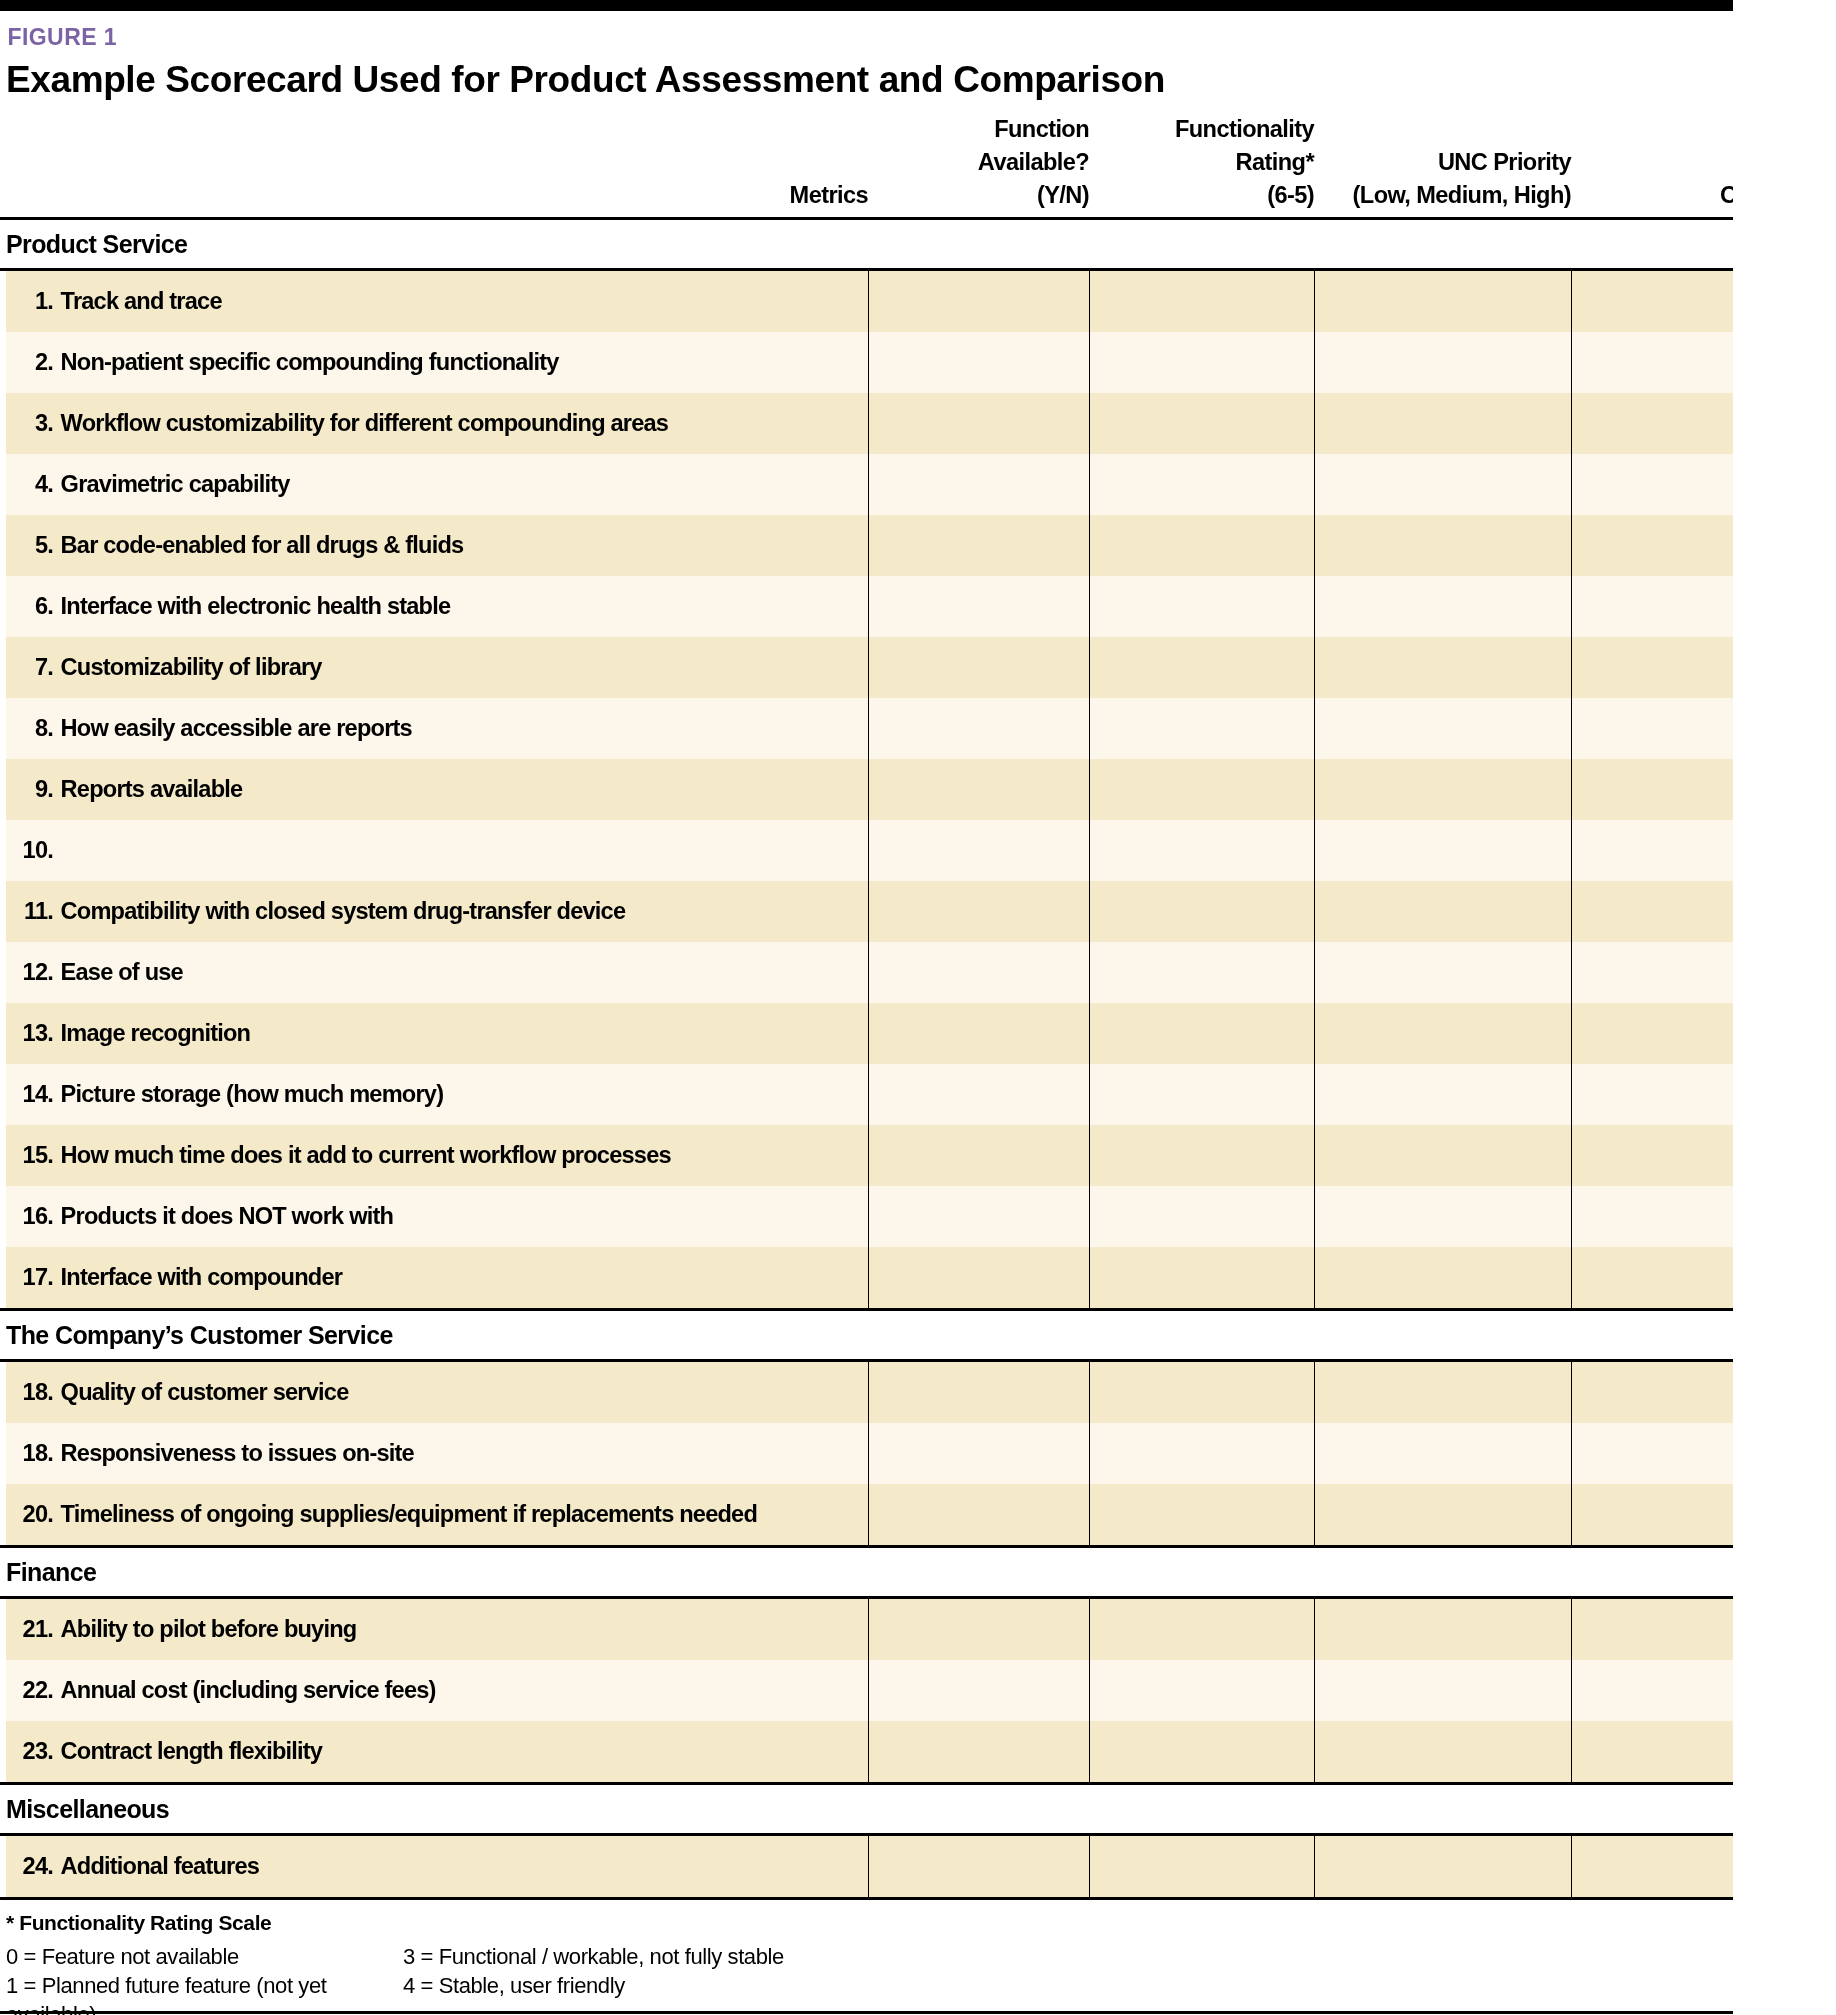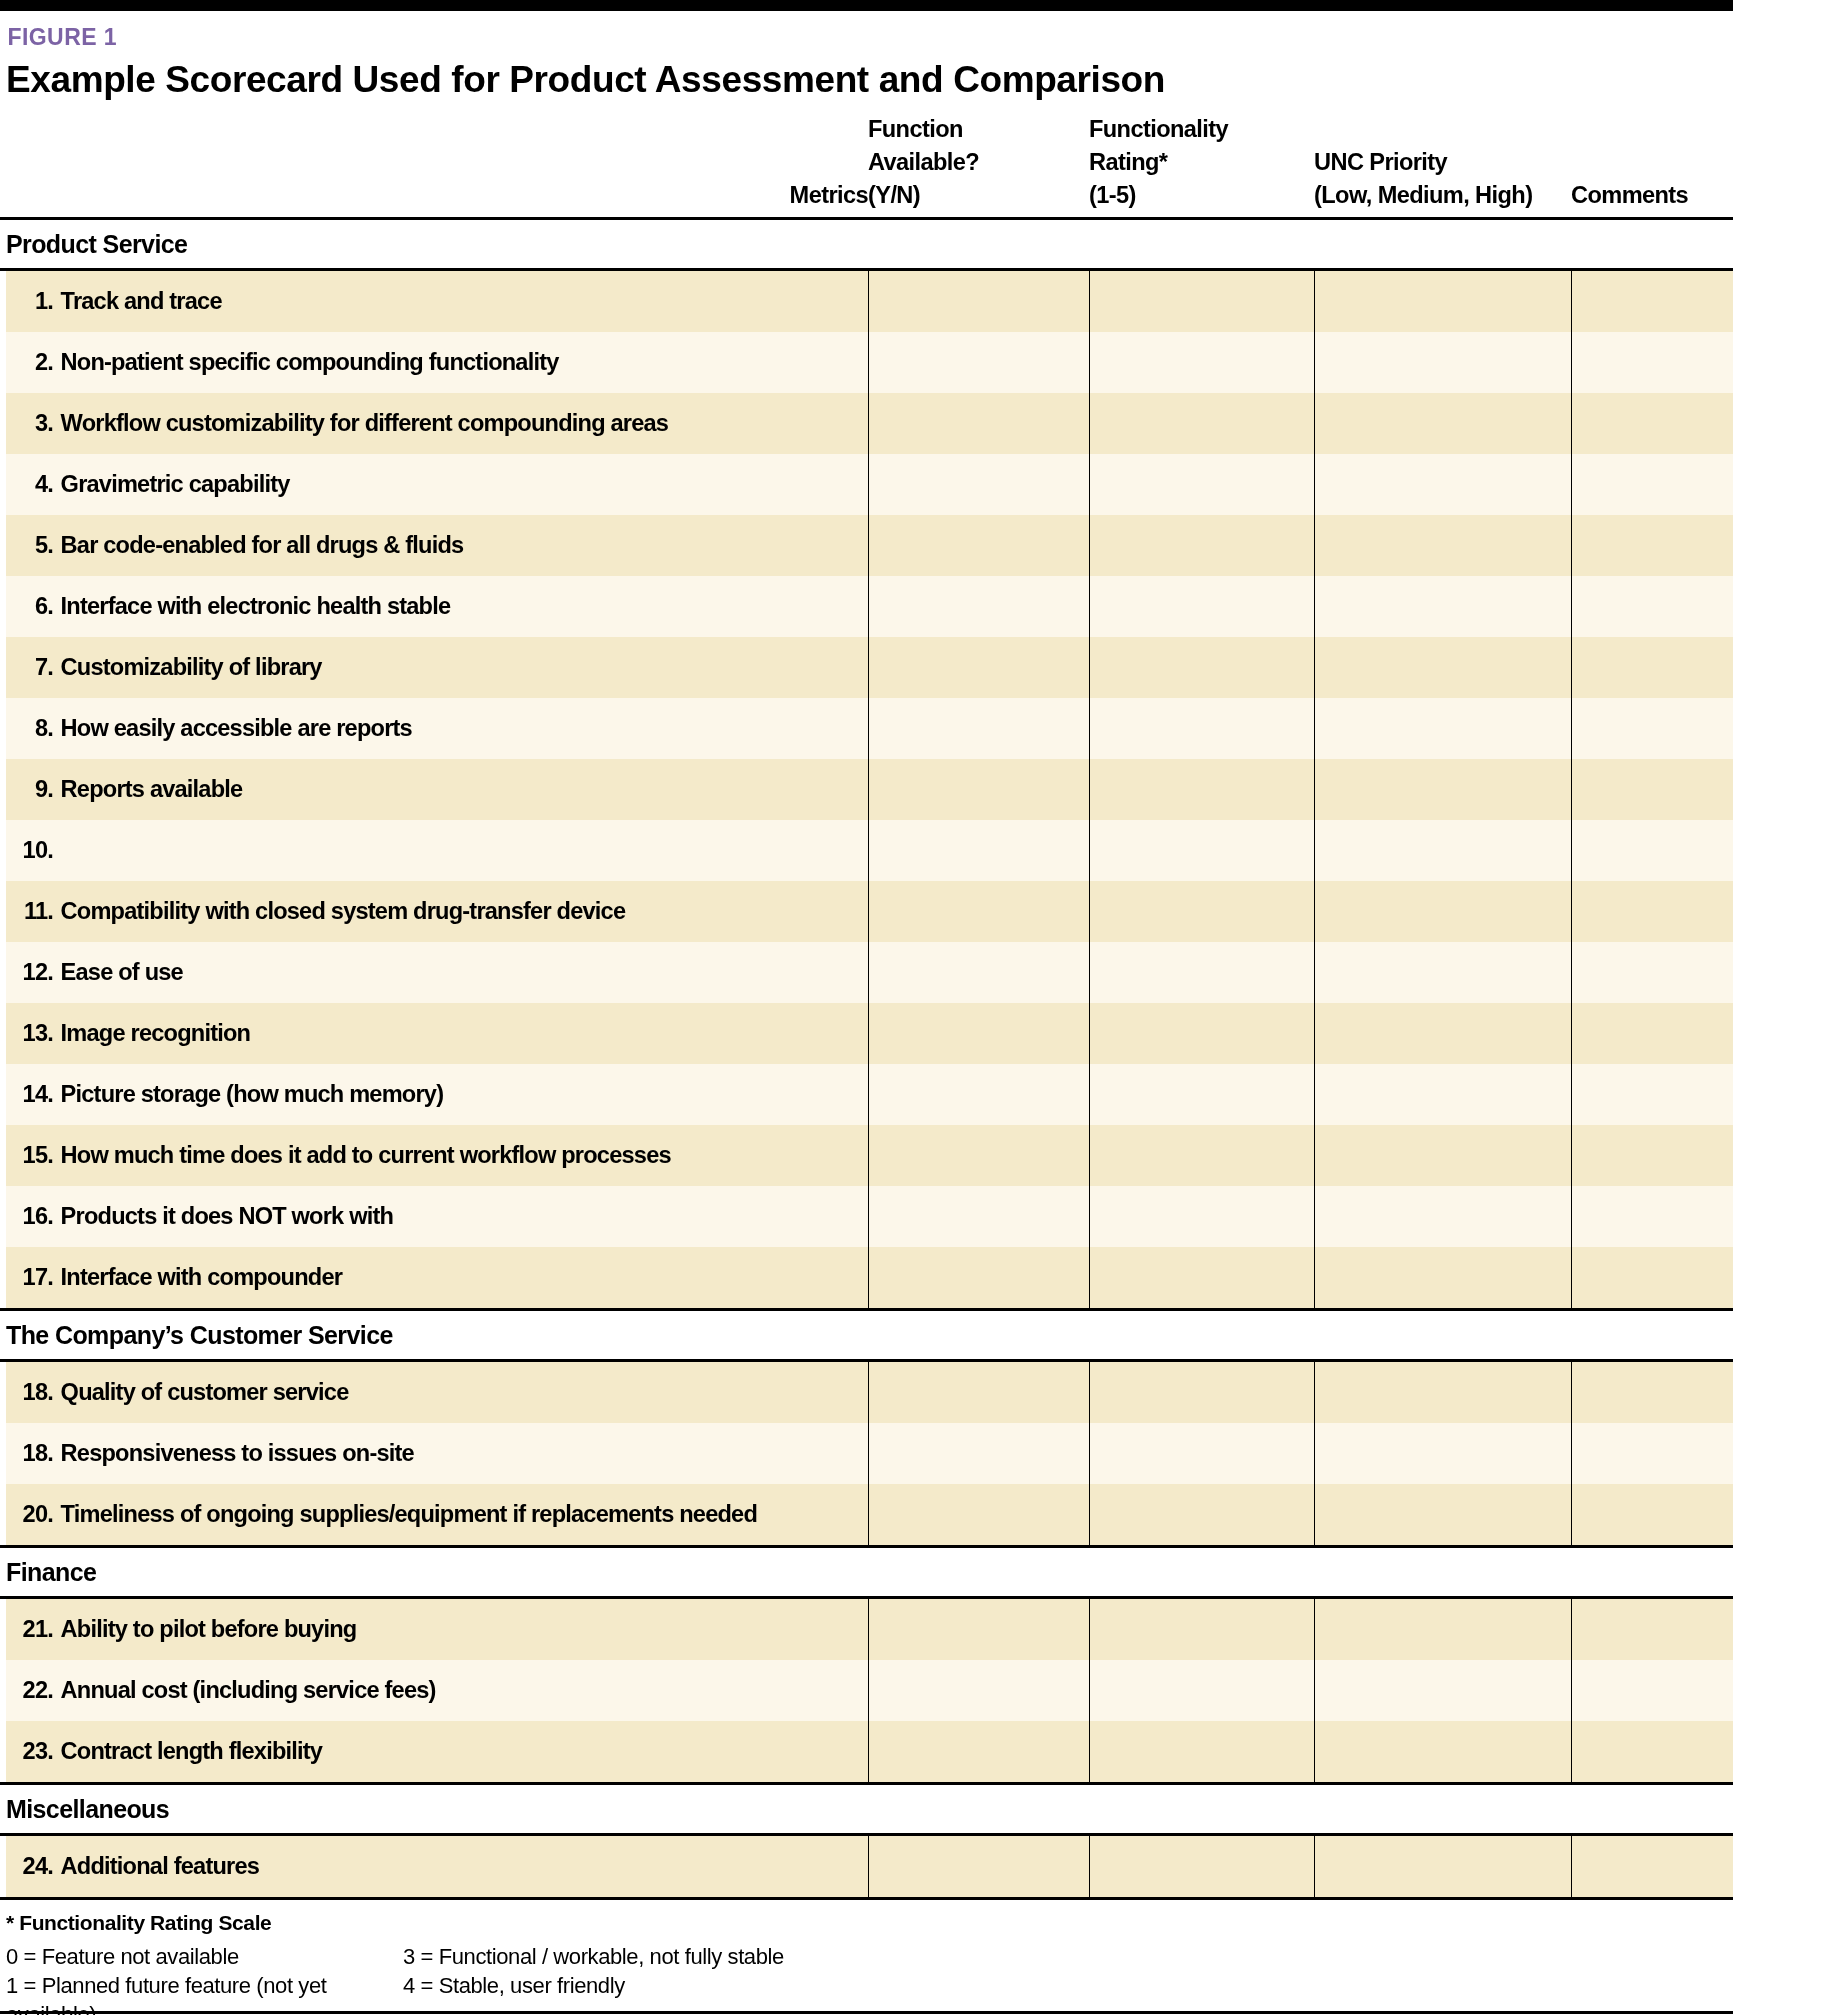--- a/index.html
+++ b/index.html
@@ -30,21 +30,21 @@
     margin-left:6px;
   }
   .header-grid{
     align-items:end;
     margin-top:12px;
     font-weight:bold;
     font-size:23.6px;
     line-height:33px;
     letter-spacing:-0.6px;
   }
-  .hcell{text-align:left;white-space:pre-line;padding-bottom:4.6px;}
+  .hcell{text-align:right;white-space:pre-line;padding-bottom:4.6px;}
   .hcell.first{text-align:right;}
   .rule{height:3px;background:#000;}
   .section-title{
     font-size:25px;font-weight:bold;
     letter-spacing:-0.6px;
     padding:10.7px 0 8.4px 6px;
     background:#fff;
   }
   .row{
     height:61px;
@@ -85,21 +85,21 @@
 
   <div class="title">Example Scorecard Used for Product Assessment and Comparison</div>
 
   <div class="grid header-grid">
     <div class="hcell first">Metrics</div>
     <div class="hcell">Function
 Available?
 (Y/N)</div>
     <div class="hcell">Functionality
 Rating*
-(1-5)</div>
+(6-5)</div>
     <div class="hcell">UNC Priority
 (Low, Medium, High)</div>
     <div class="hcell">Comments</div>
   </div>
 
   <div class="rule"></div>
 
   <div id="table-body">
       <div class="section-title">Product Service</div>
       <div class="rule"></div>

